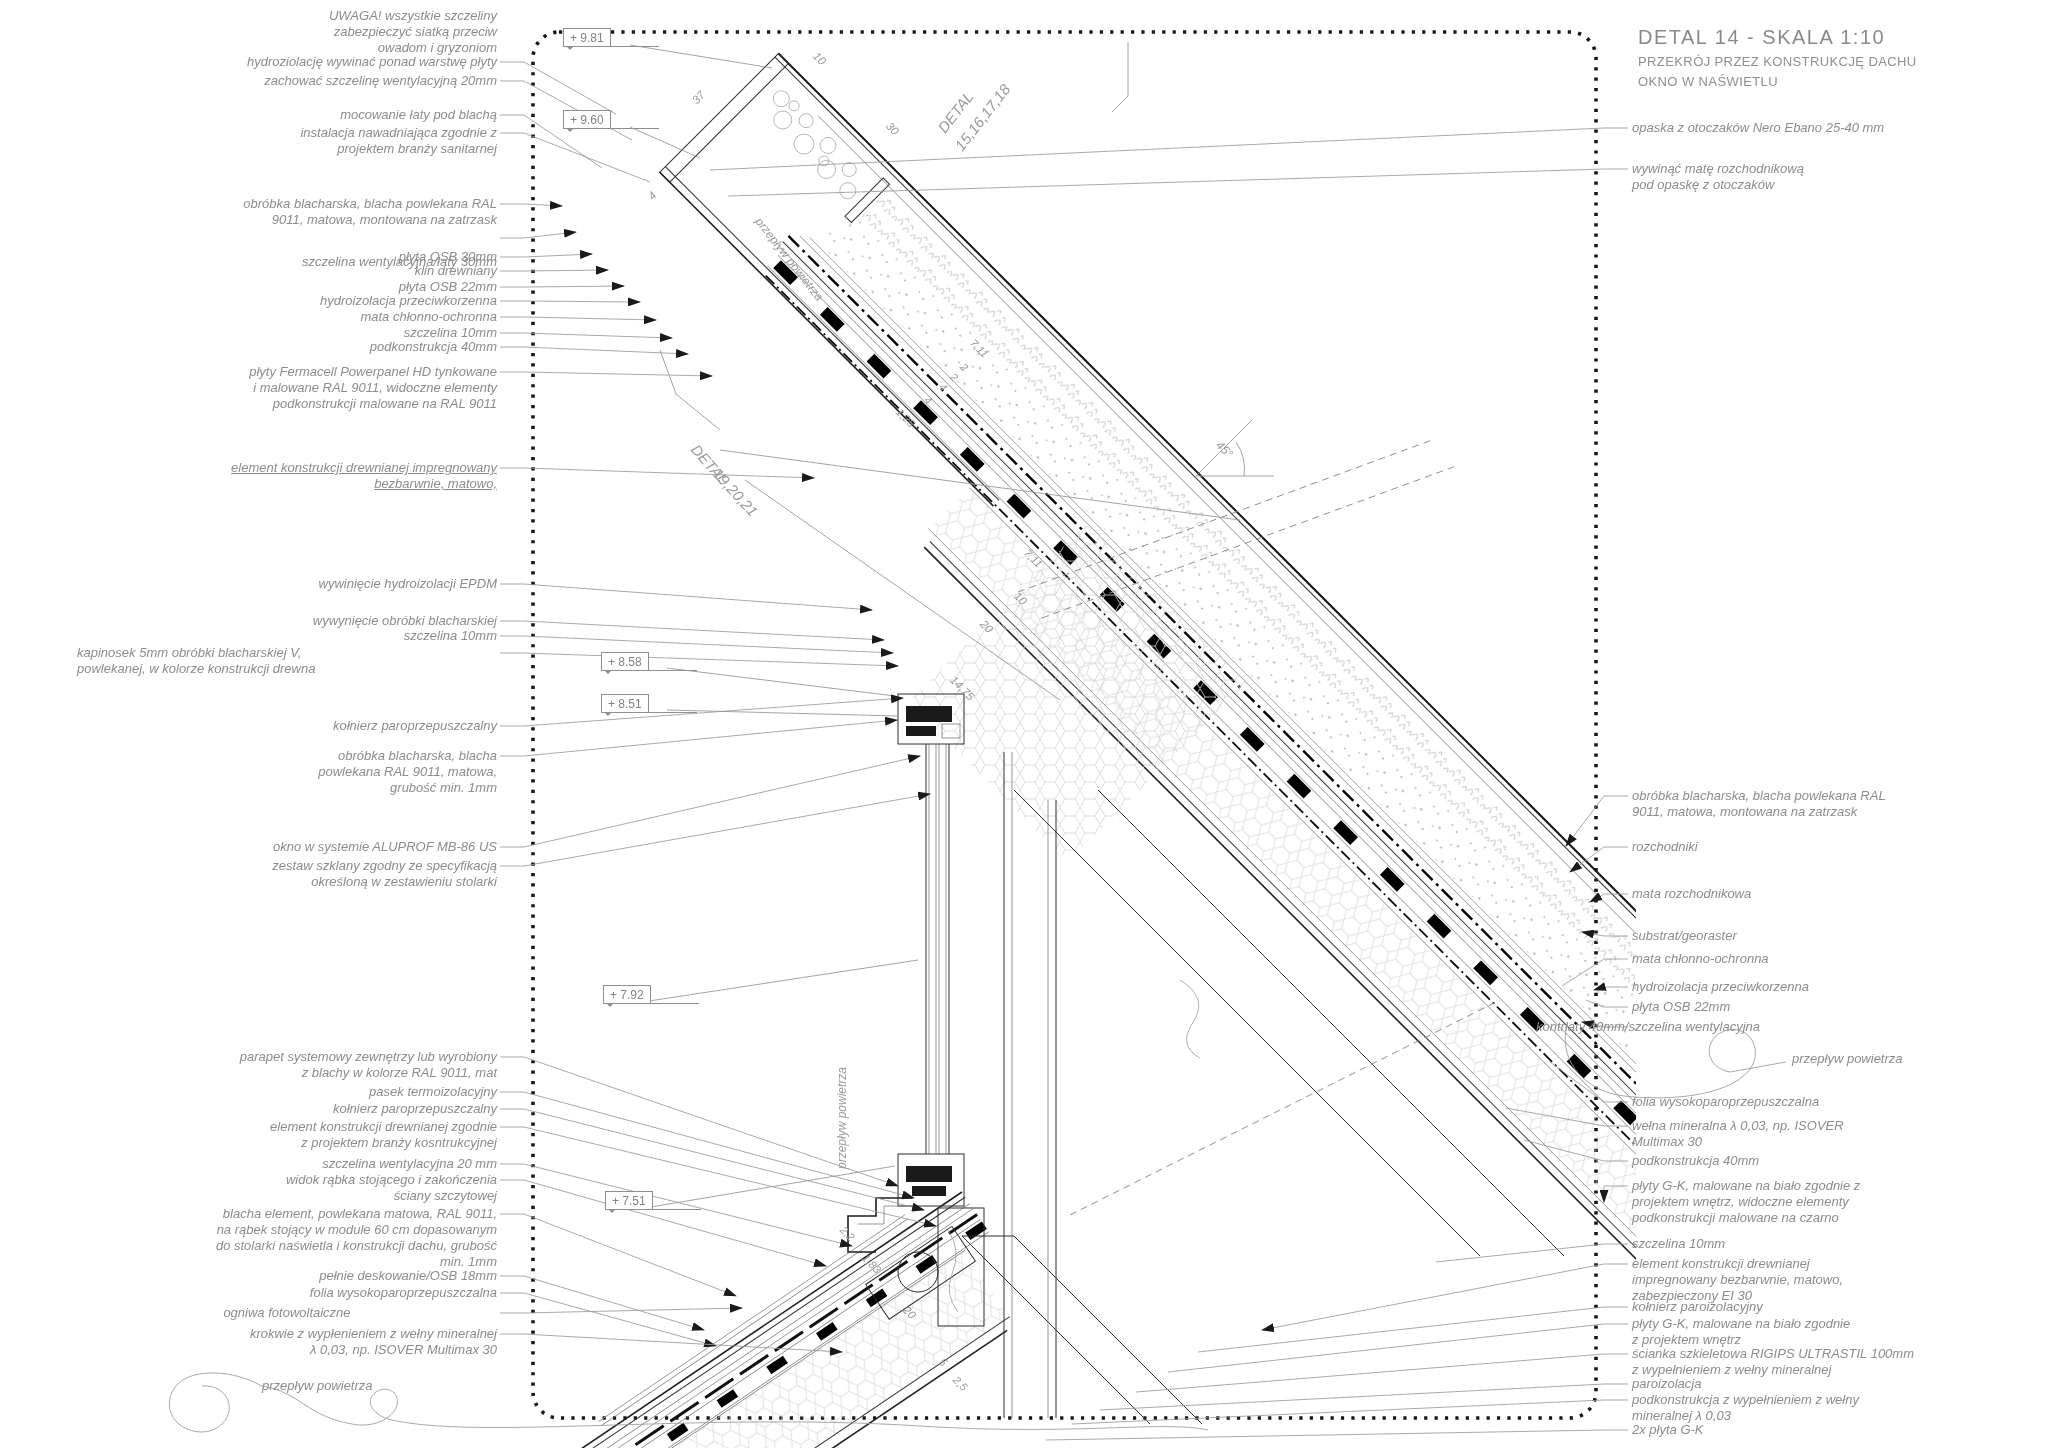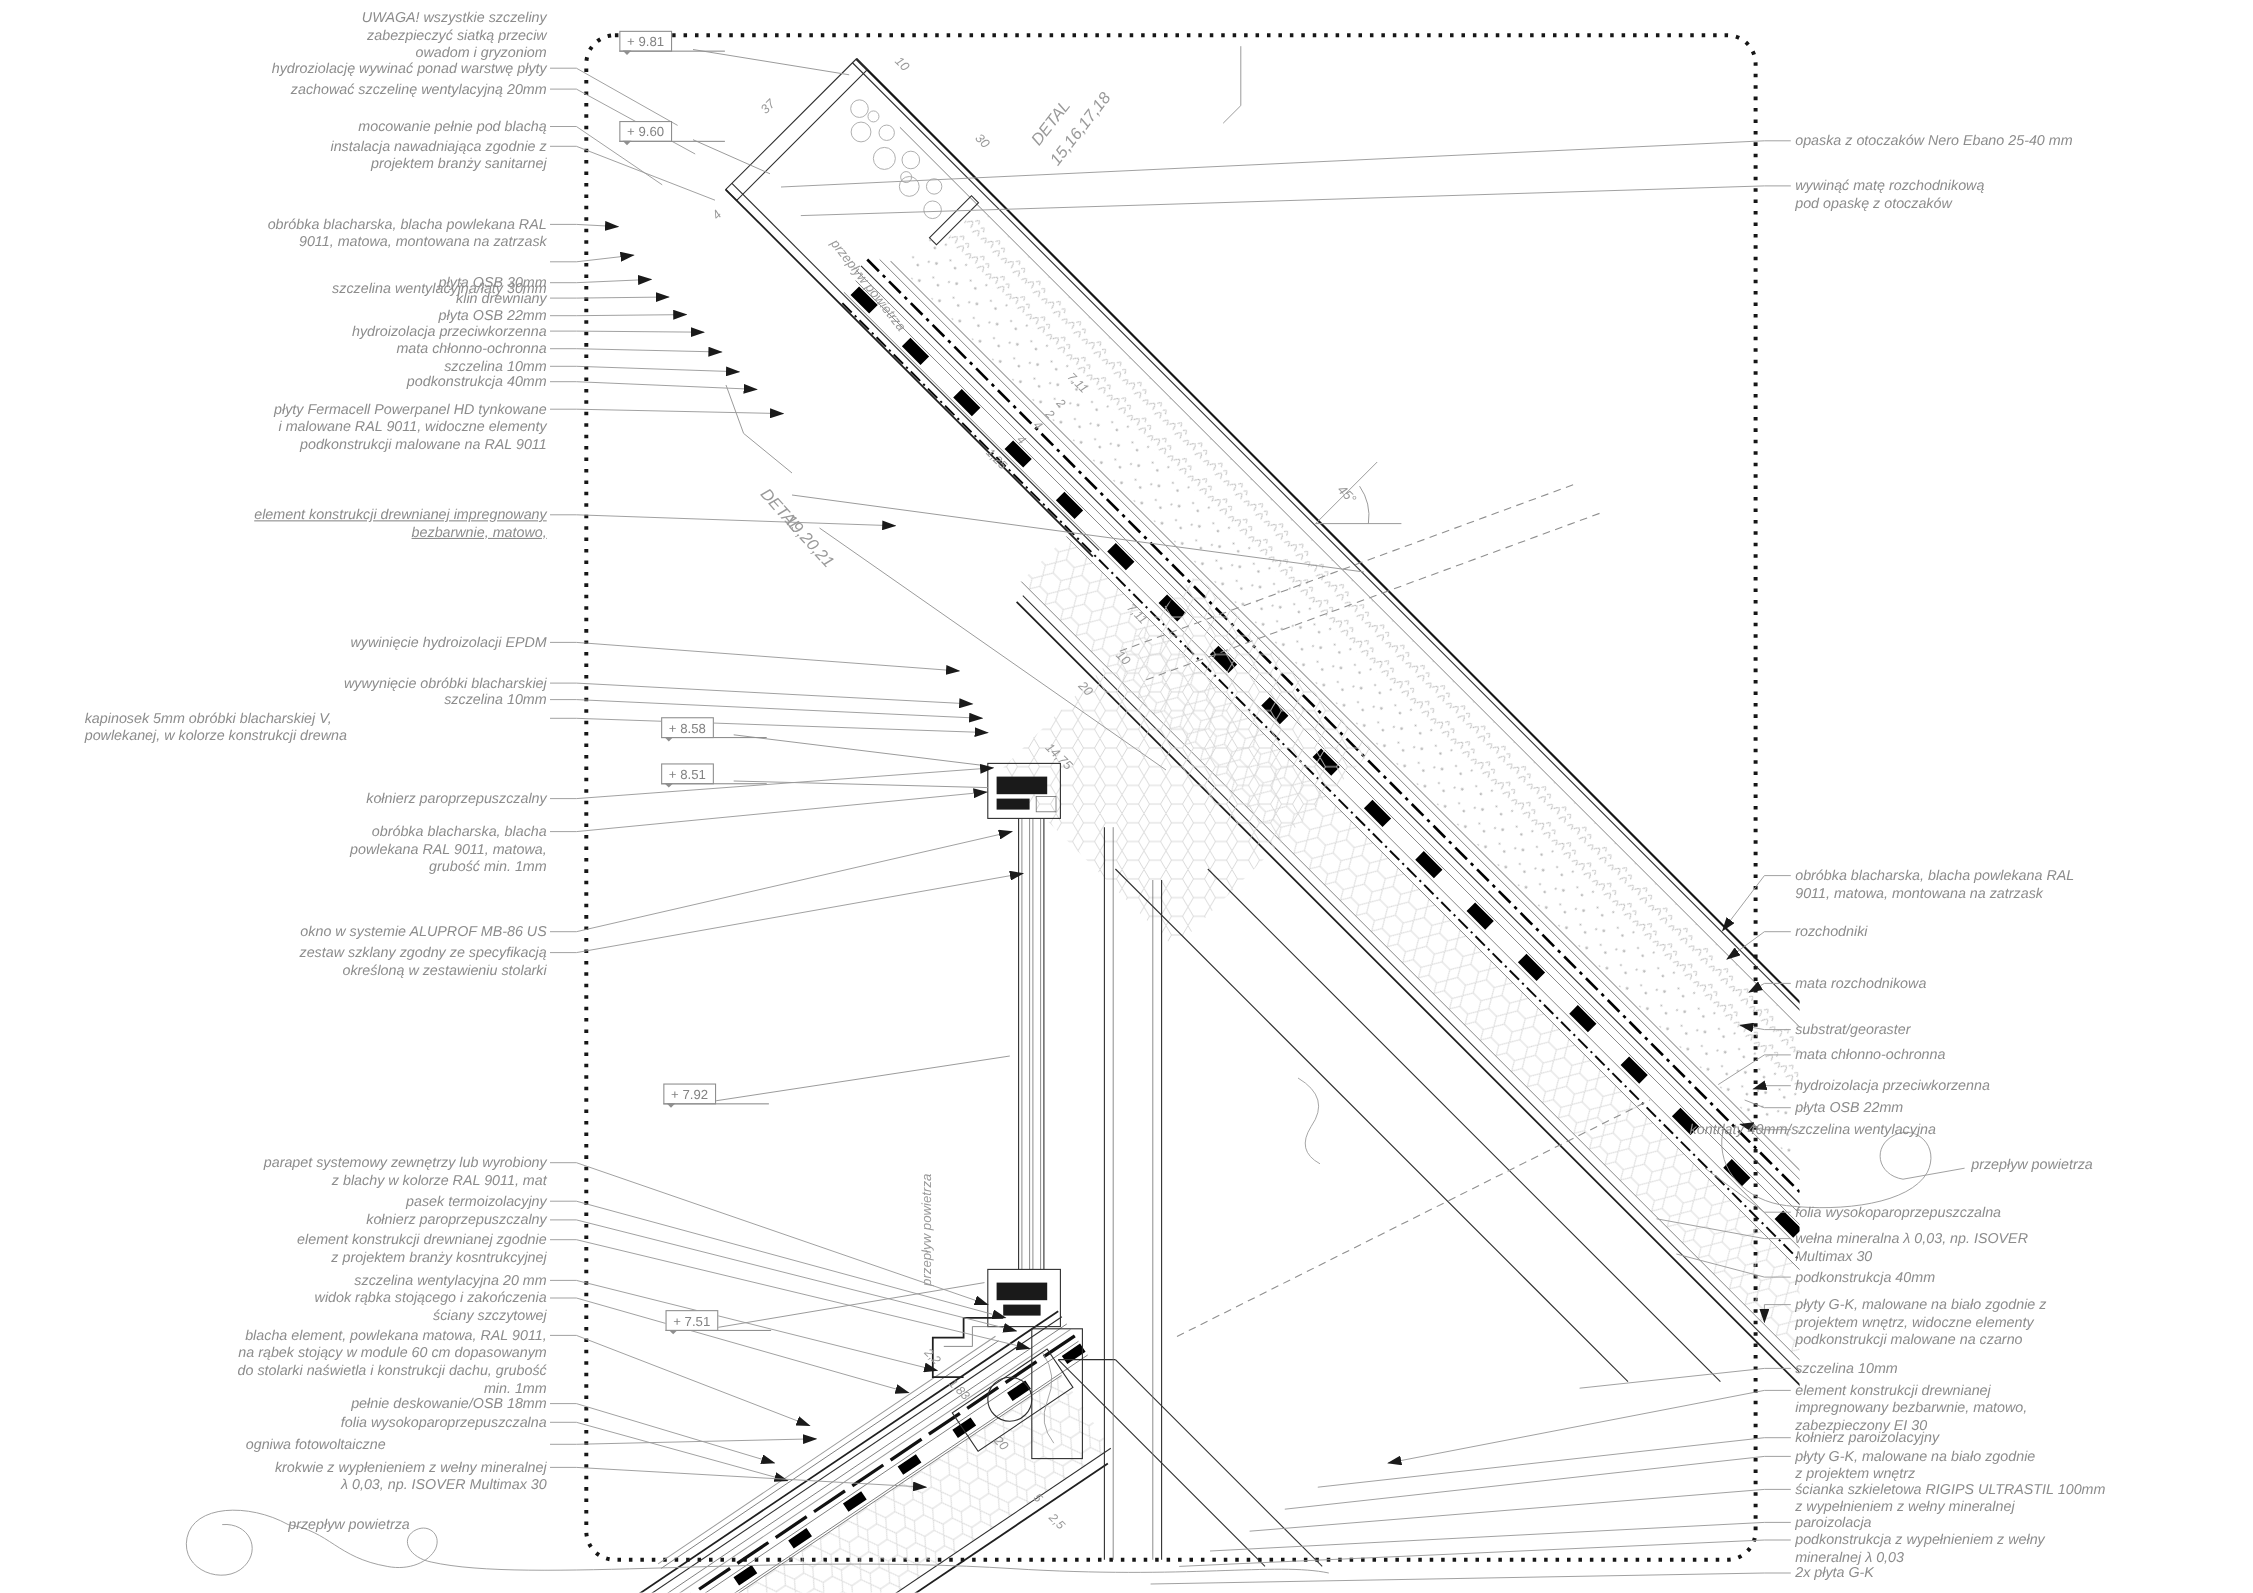--- a/index.html
+++ b/index.html
@@ -242,35 +242,40 @@
         <polyline points="1628,1264 1604,1264 1262,1330" class="lead" marker-end="url(#arr)"></polyline>
         <polyline points="1628,1307 1604,1307 1198,1352" class="lead"></polyline>
         <polyline points="1628,1324 1604,1324 1168,1372" class="lead"></polyline>
         <polyline points="1628,1354 1604,1354 1136,1392" class="lead"></polyline>
         <polyline points="1628,1384 1604,1384 1100,1410" class="lead"></polyline>
         <polyline points="1628,1400 1604,1400 1072,1424" class="lead"></polyline>
         <polyline points="1628,1430 1604,1430 1046,1440" class="lead"></polyline>
       </g>
   </svg>
 
+  <div id="title-block">
+    <div class="title-main">DETAL 14 - SKALA 1:10</div>
+    <div class="title-sub">PRZEKRÓJ PRZEZ KONSTRUKCJĘ DACHU</div>
+    <div class="title-sub">OKNO W NAŚWIETLU</div>
+  </div>
 
   <div id="callouts">
       <div class="callout" style="top: 8px; left: 77px; width: 420px; text-align: right;">
         <span class="line">UWAGA! wszystkie szczeliny</span>
         <span class="line">zabezpieczyć siatką przeciw</span>
         <span class="line">owadom i gryzoniom</span>
       </div>
       <div class="callout" style="top: 54px; left: 77px; width: 420px; text-align: right;">
         <span class="line">hydroziolację wywinać ponad warstwę płyty</span>
       </div>
       <div class="callout" style="top: 73px; left: 77px; width: 420px; text-align: right;">
         <span class="line">zachować szczelinę wentylacyjną 20mm</span>
       </div>
       <div class="callout" style="top: 107px; left: 77px; width: 420px; text-align: right;">
-        <span class="line">mocowanie pełnie pod blachą</span>
+        <span class="line">mocowanie łaty pod blachą</span>
       </div>
       <div class="callout" style="top: 125px; left: 77px; width: 420px; text-align: right;">
         <span class="line">instalacja nawadniająca zgodnie z</span>
         <span class="line">projektem branży sanitarnej</span>
       </div>
       <div class="callout" style="top: 196px; left: 77px; width: 420px; text-align: right;">
         <span class="line">obróbka blacharska, blacha powlekana RAL</span>
         <span class="line">9011, matowa, montowana na zatrzask</span>
       </div>
       <div class="callout" style="top: 230px; left: 77px; width: 420px; text-align: right; margin-top: 24px;">

